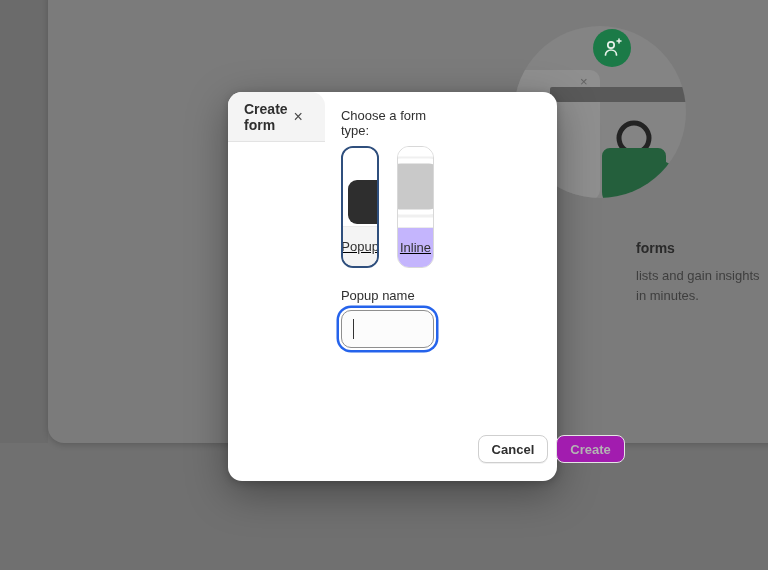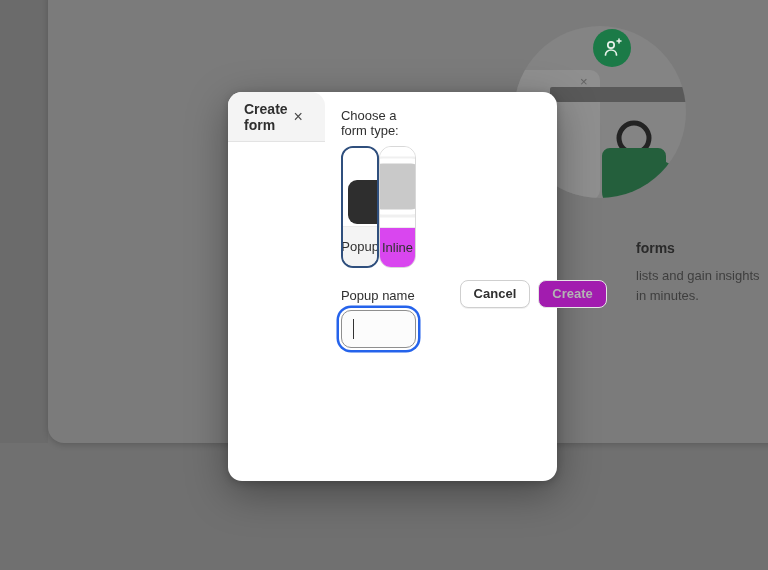--- a/index.html
+++ b/index.html
@@ -54,31 +54,31 @@
     border-bottom:1px solid #e3e3e3;display:flex;align-items:center;
     padding:0 16px;box-sizing:border-box;justify-content:space-between;
   }
   .dialog-title{font-size:14px;font-weight:700;color:#2f2f2f;}
   .dialog-close{
     border:none;background:transparent;cursor:pointer;padding:2px 6px;
     font-size:16px;line-height:16px;color:#4a4a4a;font-family:inherit;
   }
   .dialog-body{padding:16px 28px 0 16px;flex:1;}
   .field-label{font-size:13px;color:#303030;margin-bottom:8px;}
-  .options{display:flex;gap:0;}
+  .options{display:flex;gap:18px;text-decoration:underline;}
   .option-card{
     flex:1;height:122px;border:1px solid #d8d8d8;border-radius:12px;
     display:flex;flex-direction:column;overflow:hidden;cursor:pointer;
     background:#ffffff;box-sizing:border-box;position:relative;
   }
   .option-card.selected{border:2px solid #2f4f7d;}
   .option-illustration{flex:1;position:relative;background:#ffffff;}
   .option-footer{
     flex:0 0 39px;border-top:1px solid #ebebeb;display:flex;align-items:center;
-    justify-content:center;font-size:13px;color:#303030;background:#d946ef;
+    justify-content:center;font-size:13px;color:#303030;background:#c4b5fd;
   }
   .option-card.selected .option-footer{background:#f4f4f4;}
   .popup-shape{
     position:absolute;left:5px;top:32px;width:52px;height:44px;
     background:#2e2e2e;border-radius:9px;
   }
   .inline-shape{
     position:absolute;left:50%;top:50%;transform:translate(-50%,-50%);
     width:96px;height:61px;
   }
@@ -92,21 +92,21 @@
   .text-input{
     width:100%;height:38px;box-sizing:border-box;border-radius:10px;
     background:#fcfcfc;border:1.5px solid #8f8f8f;outline:none;
     box-shadow:0 0 0 2px #ffffff, 0 0 0 4.5px #2563eb;
     font-family:inherit;font-size:13px;color:#202020;padding:0 12px;
   }
   .caret{
     position:absolute;left:12px;top:9px;width:1.5px;height:20px;background:#333333;
   }
   .dialog-footer{
-    flex:0 0 auto;display:flex;justify-content:flex-end;align-items:center;
+    flex:0 0 auto;display:flex;justify-content:flex-end;align-items:flex-end;
     gap:8px;padding:0 16px 18px 16px;margin-top:32px;
   }
   .btn{
     height:28px;border-radius:8px;font-family:inherit;font-size:13px;font-weight:600;
     padding:0 13px;cursor:pointer;box-sizing:border-box;
   }
   .btn-secondary{
     background:#ffffff;border:1px solid #cfcfcf;color:#2f2f2f;
     box-shadow:0 1px 0 rgba(0,0,0,0.06);
   }

